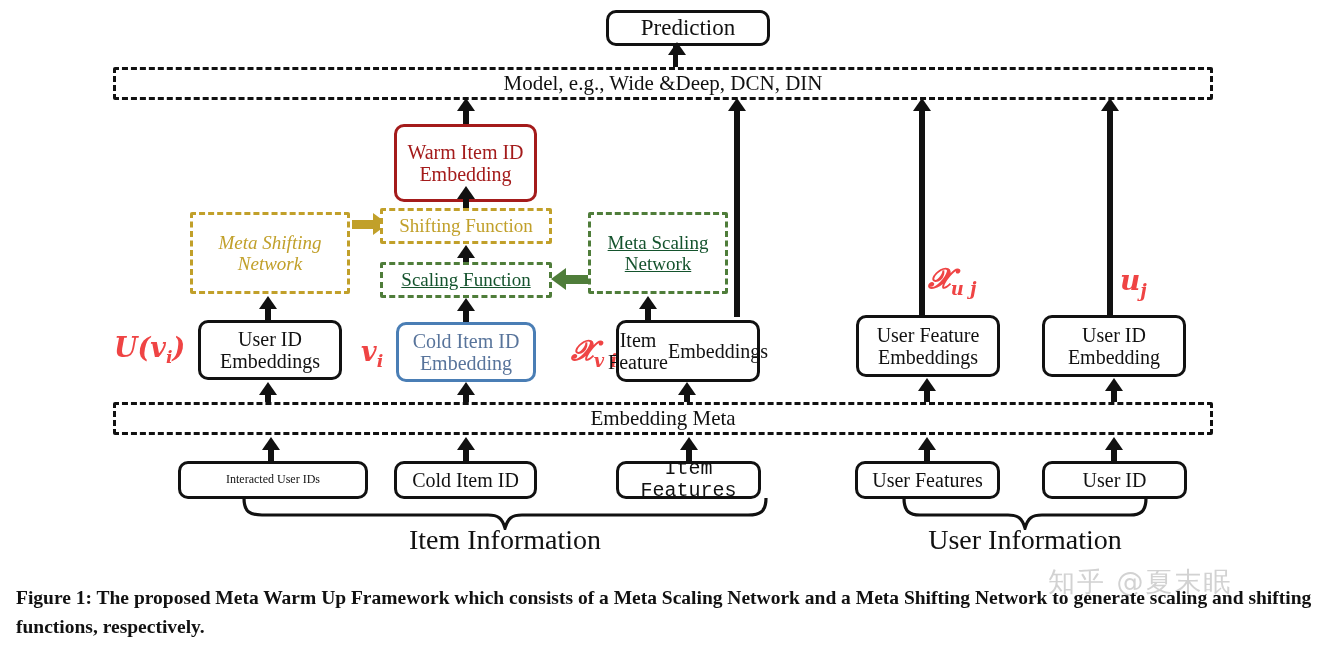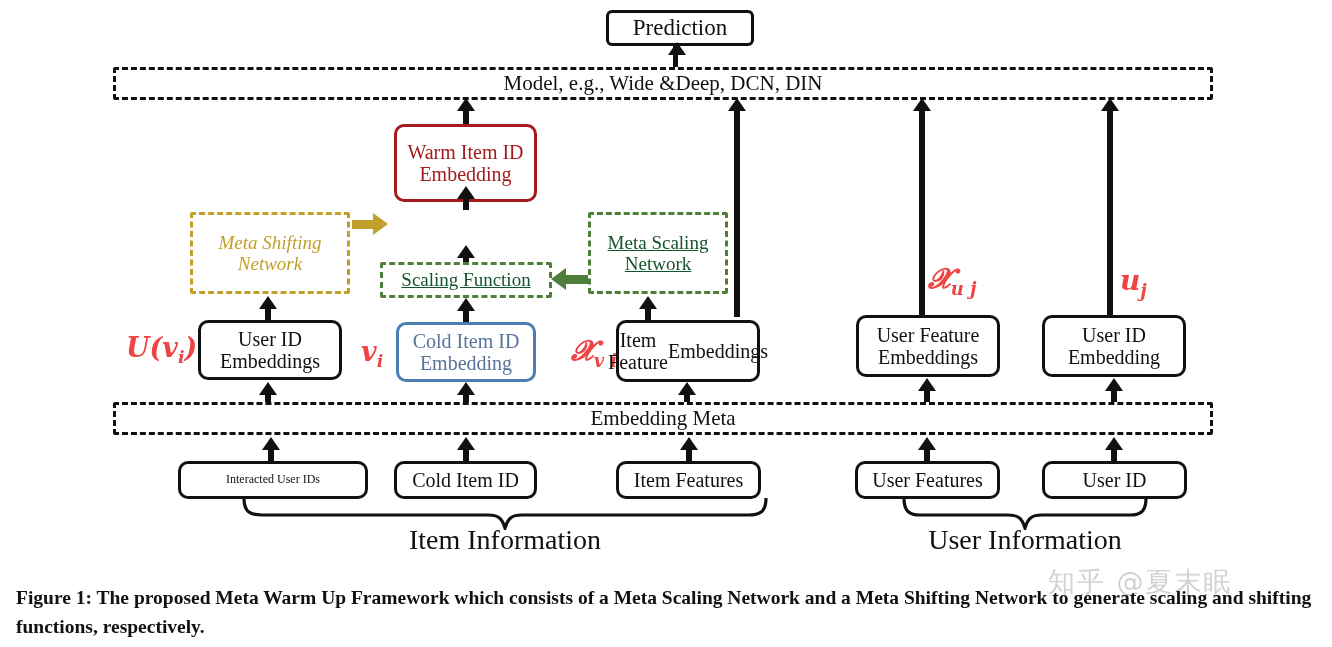--- a/index.html
+++ b/index.html
@@ -128,21 +128,21 @@
     color: #d2d2d2;
     white-space: nowrap;
     pointer-events: none;
   }
 </style>
 </head>
 <body>
 
 <div id="figure">
 
-  <div class="box solid" style="left:606px; top:10px; width:148px; height:36px; font-size:23px;border-radius:6px;">
+  <div class="box solid" style="left:606px; top:10px; width:164px; height:36px; font-size:23px;">
     <span class="lbl">Prediction</span>
   </div>
 
   <div>
     <div class="shaft-v" style="left:673px; top:46px; width:5px; height:24px;"></div>
     <div class="head-up" style="left:668px; top:42px;"></div>
   </div>
 
   <div class="box dashed" style="left:113px; top:67px; width:1100px; height:33px; font-size:21px;">
     <span class="lbl">Model, e.g., Wide &amp;Deep, DCN, DIN</span>
@@ -178,20 +178,23 @@
   <div class="box dashed gold" style="left:190px; top:212px; width:160px; height:82px; font-size:19px; flex-direction:column;font-style:italic;">
     <span class="lbl">Meta Shifting</span>
     <span class="lbl">Network</span>
   </div>
 
   <div>
     <div class="shaft-gold" style="left:352px; top:220px; width:28px; height:9px;"></div>
     <div class="head-right" style="left:373px; top:213px;"></div>
   </div>
 
+  <div class="box dashed gold" style="left:380px; top:208px; width:172px; height:36px; font-size:19px;">
+    <span class="lbl">Shifting Function</span>
+  </div>
 
   <div>
     <div class="shaft-v" style="left:463px; top:250px; width:6px; height:15px;"></div>
     <div class="head-up" style="left:457px; top:245px;"></div>
   </div>
 
   <div class="box dashed green" style="left:380px; top:262px; width:172px; height:36px; font-size:19px;">
     <span class="lbl">Scaling Function</span>
   </div>
 
@@ -213,21 +216,21 @@
   <div>
     <div class="shaft-v" style="left:463px; top:304px; width:6px; height:18px;"></div>
     <div class="head-up" style="left:457px; top:298px;"></div>
   </div>
 
   <div>
     <div class="shaft-v" style="left:645px; top:302px; width:6px; height:18px;"></div>
     <div class="head-up" style="left:639px; top:296px;"></div>
   </div>
 
-  <div class="mathlbl" style="left:114px; top:332px; font-size:27px;margin-left:12px;">
+  <div class="mathlbl" style="left:114px; top:332px; font-size:27px;">
     <span>U(v</span><span class="sub">i</span><span>)</span>
   </div>
 
   <div class="box solid" style="left:198px; top:320px; width:144px; height:60px; font-size:20px; flex-direction:column;">
     <span class="lbl">User ID</span>
     <span class="lbl">Embeddings</span>
   </div>
 
   <div class="mathlbl" style="left:361px; top:336px; font-size:27px;">
     <span>v</span><span class="sub">i</span>
@@ -310,21 +313,21 @@
     <div class="shaft-v" style="left:1111px; top:443px; width:6px; height:20px;"></div>
     <div class="head-up" style="left:1105px; top:437px;"></div>
   </div>
 
   <div class="box solid" style="left:178px; top:461px; width:190px; height:38px; font-size:12px;">
     <span class="lbl">Interacted User IDs</span>
   </div>
   <div class="box solid" style="left:394px; top:461px; width:143px; height:38px; font-size:20px;">
     <span class="lbl">Cold Item ID</span>
   </div>
-  <div class="box solid" style="left:616px; top:461px; width:145px; height:38px; font-size:20px;">
+  <div class="box solid" style="left:616px; top:461px; width:145px; height:38px; font-size:20px;font-family:Liberation Mono, monospace;">
     <span class="lbl">Item Features</span>
   </div>
   <div class="box solid" style="left:855px; top:461px; width:145px; height:38px; font-size:20px;">
     <span class="lbl">User Features</span>
   </div>
   <div class="box solid" style="left:1042px; top:461px; width:145px; height:38px; font-size:20px;">
     <span class="lbl">User ID</span>
   </div>
 
   <svg class="brace" style="left:240px; top:498px;" width="530" height="32" viewBox="0 0 530 32">

